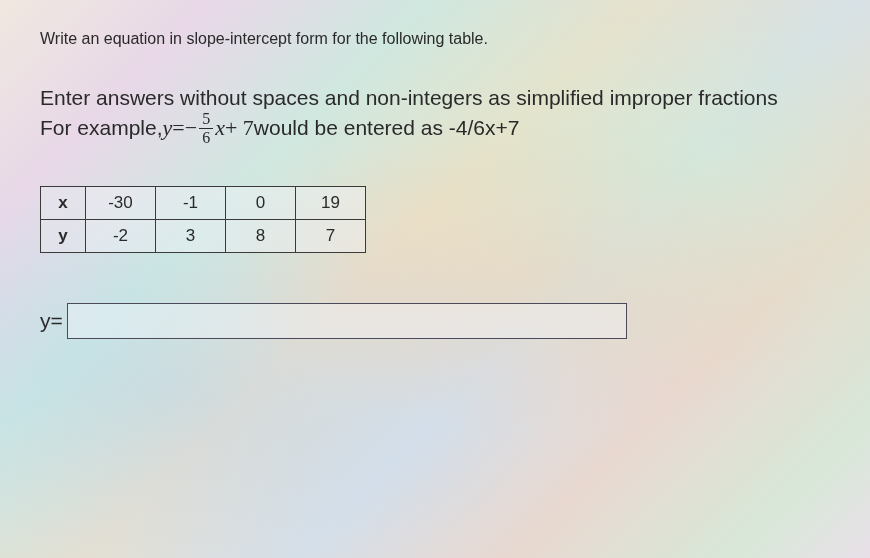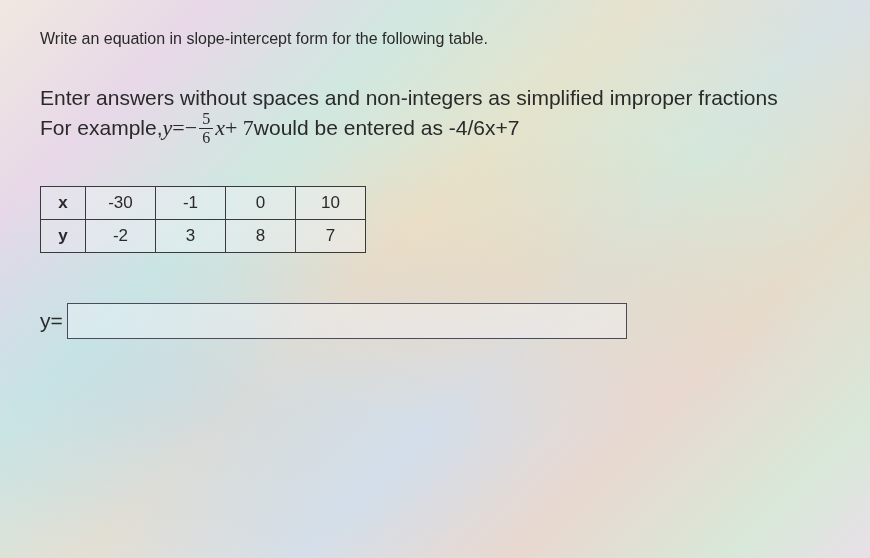--- a/index.html
+++ b/index.html
@@ -141,21 +141,21 @@
     <span> would be entered as -4/6x+7</span>
   </div>
 
   <table class="data-table">
     <tbody>
         <tr>
       <td class="header-cell">x</td>
       <td>-30</td>
       <td>-1</td>
       <td>0</td>
-      <td>10</td>
+      <td>19</td>
     </tr>
     <tr>
       <td class="header-cell">y</td>
       <td>-2</td>
       <td>3</td>
       <td>8</td>
       <td>7</td>
     </tr>
   </tbody>
     </table>

